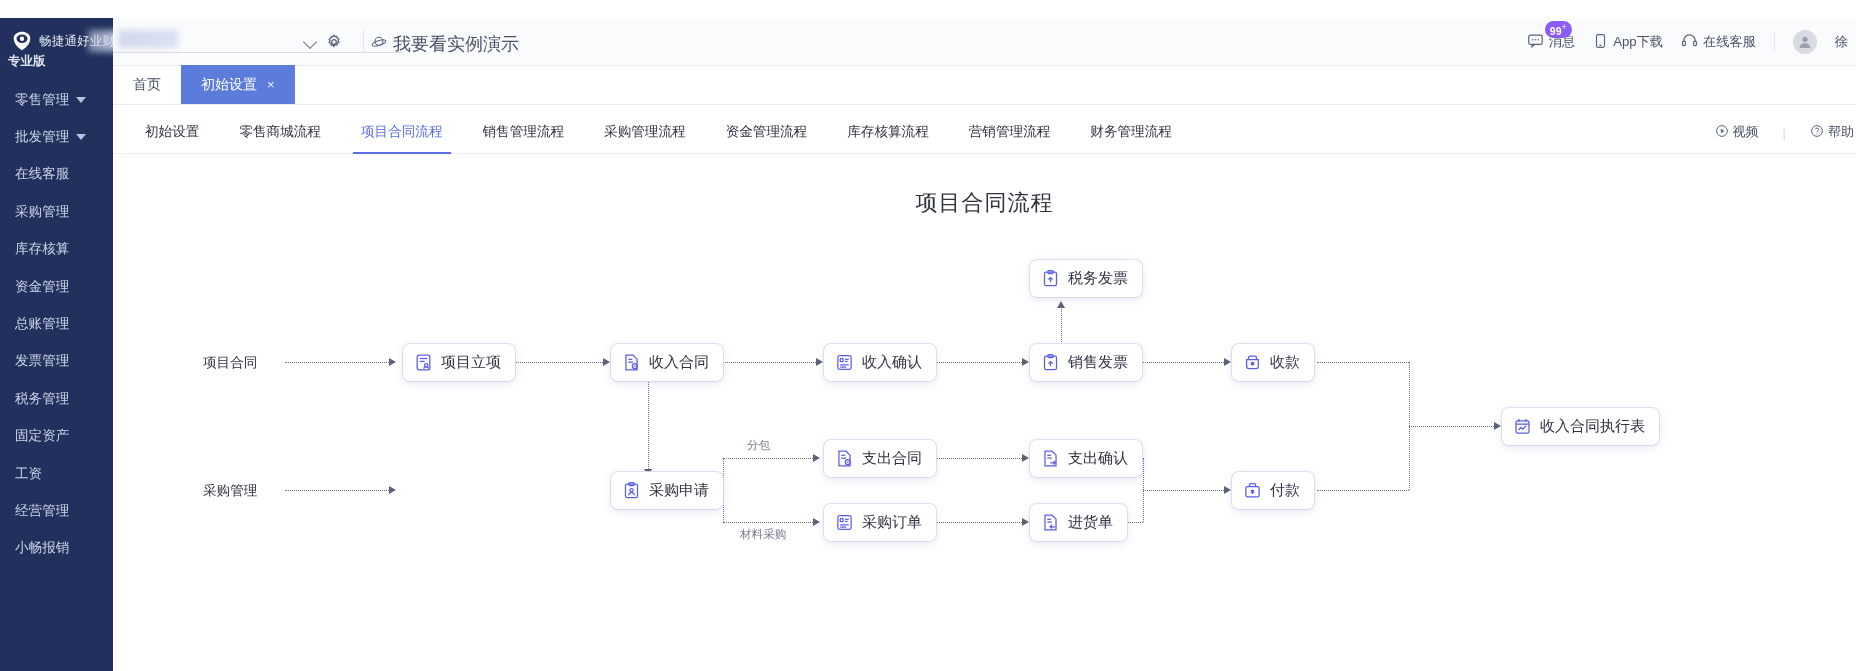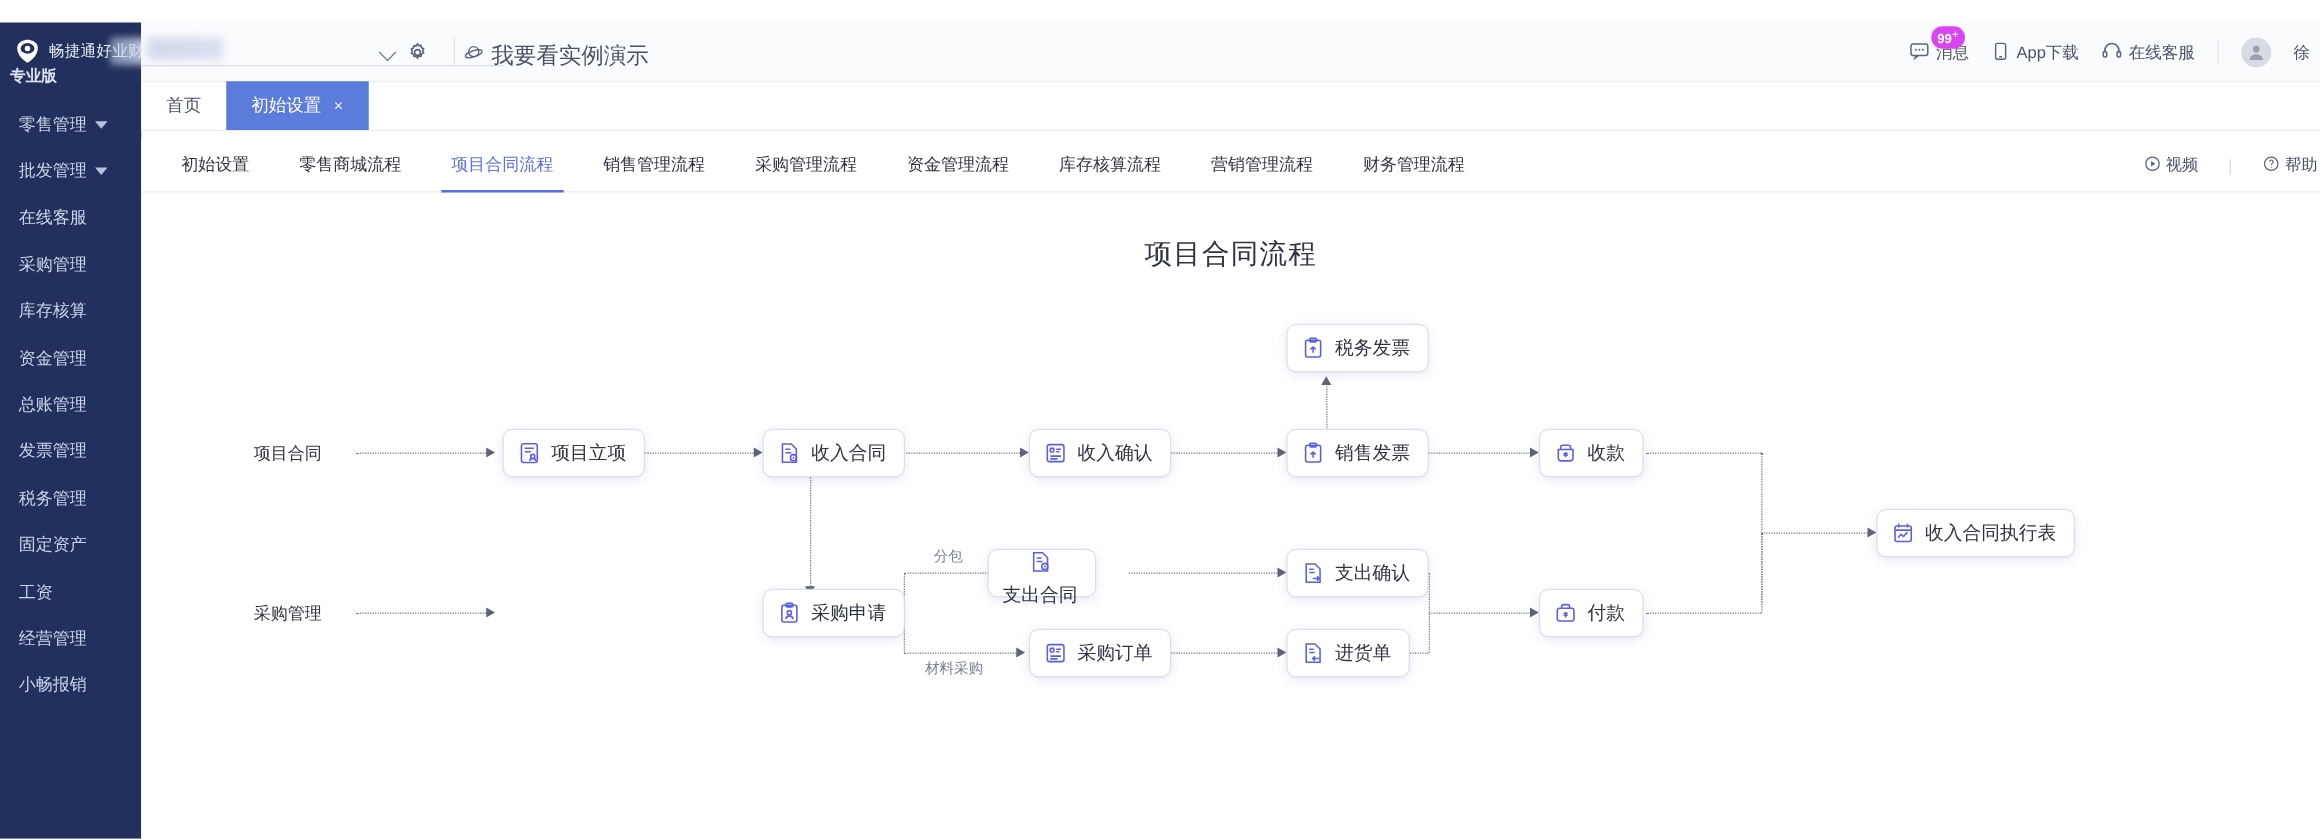--- a/index.html
+++ b/index.html
@@ -97,21 +97,21 @@
     position:absolute; right: 8px; top: 0; height:48px;
     display:flex; align-items:center; gap:18px;
   }
   .hdr-link {
     position: relative;
     display:flex; align-items:center; gap:5px;
     color:#4a5268; font-size: 13.2px; cursor:pointer; white-space:nowrap;
   }
   .badge {
     position:absolute; left: 18px; top: -11px;
-    background:#d946ef; color:#fff;
+    background:#8b5cf6; color:#fff;
     font-size: 10.5px; font-weight:700;
     border-radius: 9px; padding: 1px 5px 1.5px 5px;
     line-height: 1.15;
   }
   .badge sup { font-size: 9px; font-weight:400; }
   .vdiv { width:1px; height: 20px; background:#e3e6ee; }
   .avatar {
     width: 24px; height: 24px; border-radius: 50%;
     background:#d8dbe3; display:flex; align-items:center; justify-content:center;
   }
@@ -558,21 +558,21 @@
         <svg width="19" height="19" viewBox="0 0 24 24" fill="none" stroke="#5b5fe8" stroke-width="1.6">
           <rect x="4.4" y="4" width="15.2" height="17" rx="2"></rect>
           <rect x="8.6" y="2.1" width="6.8" height="3.6" rx="1.2"></rect>
           <circle cx="12" cy="11.6" r="2.1"></circle>
             <path d="M8.3 18c.5-2.1 1.9-3.2 3.7-3.2s3.2 1.1 3.7 3.2"></path>
         </svg>
       </span>
       <span>采购申请</span>
     </div>
 
-    <div class="node" style="left:678px; top:284.5px;flex-direction:column;">
+    <div class="node" style="left:711px; top:284.5px;">
       <span class="nicon">
         <svg width="19" height="19" viewBox="0 0 24 24" fill="none" stroke="#5b5fe8" stroke-width="1.6">
           <path d="M5 2.8h9l5 5v13.4H5z"></path>
             <line x1="8" y1="8" x2="13" y2="8"></line>
             <line x1="8" y1="11.6" x2="14" y2="11.6"></line>
           <circle cx="16.2" cy="16.6" r="3.1"></circle>
             <circle cx="16.2" cy="16.6" r="1" fill="#5b5fe8" stroke="none"></circle>
         </svg>
       </span>
       <span>支出合同</span>

